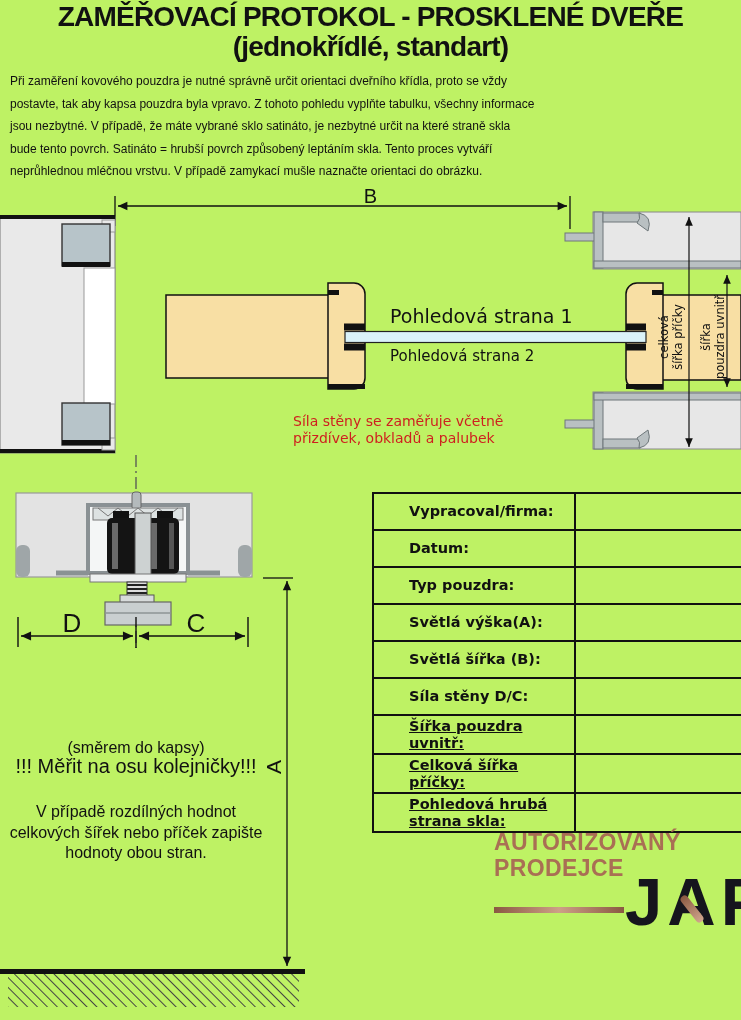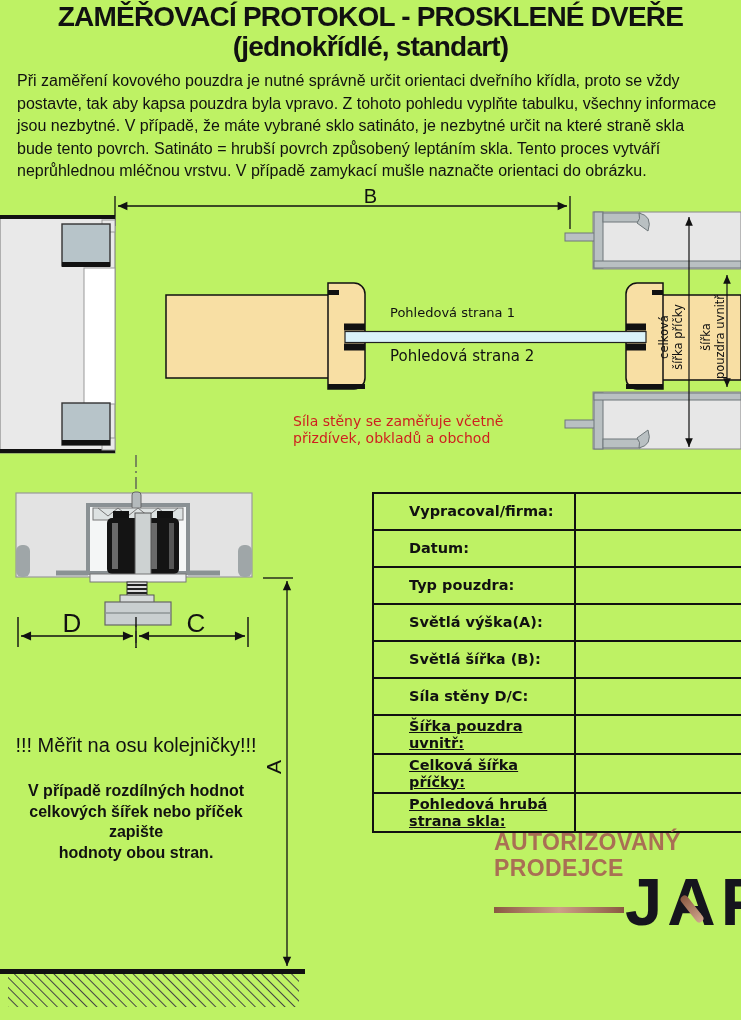--- a/index.html
+++ b/index.html
@@ -3,41 +3,41 @@
 <meta charset="utf-8">
 <style>
   html,body{margin:0;padding:0;background:#fff;}
   #page{position:relative;width:741px;height:1020px;background:#bef264;overflow:hidden;
         font-family:"Liberation Sans",sans-serif;color:#111;}
   .abs{position:absolute;}
 
   
   #title{top:2px;left:0;width:741px;text-align:center;font-weight:bold;
          font-size:28px;line-height:30px;letter-spacing:-0.8px;white-space:pre-line;}
-  #intro{top:70px;left:17px;font-size:16px;line-height:22.6px;white-space:pre;}
+  #intro{top:70px;left:10px;font-size:12px;line-height:22.6px;white-space:pre;}
 
   
   .dj{font-family:"DejaVu Sans",sans-serif;}
   #b-label{top:185px;left:0;width:741px;text-align:center;font-size:20px;}
-  #pohledova1{top:305px;left:390px;font-size:13px;}
+  #pohledova1{top:305px;left:390px;font-size:19px;}
   #pohledova2{top:347px;left:390px;font-size:15px;}
   #warn-red{top:413px;left:293px;font-size:14px;line-height:17px;color:#cf1f1f;white-space:pre-line;}
   .vlabel{width:120px;text-align:center;font-size:11.5px;line-height:13.5px;white-space:pre-line;}
   #vlabel1{top:337px;left:671px;transform:translate(-50%,-50%) rotate(-90deg);}
   #vlabel2{top:337px;left:713px;transform:translate(-50%,-50%) rotate(-90deg);}
   #a-label{top:767px;left:274px;transform:translate(-50%,-50%) rotate(-90deg);font-size:21px;}
   #d-label{top:608px;left:40px;width:64px;text-align:center;font-size:26px;}
   #c-label{top:608px;left:164px;width:64px;text-align:center;font-size:26px;}
 
   
   #bok{top:736px;left:0;width:272px;text-align:center;}
   #bok-title{font-size:33px;line-height:34px;}
   #bok-sub{font-size:16px;line-height:19px;margin-top:2px;}
   #bok-warn{font-size:20px;line-height:19px;}
-  #bok-note{font-size:16px;line-height:20.5px;margin-top:26px;white-space:pre-line;font-weight:bold;}
+  #bok-note{font-size:16px;line-height:20.5px;margin-top:26px;white-space:pre-line;}
 
   
   #form{top:492px;left:372px;border-collapse:collapse;table-layout:fixed;width:366px;
         font-family:"DejaVu Sans",sans-serif;}
   #form td{border:2px solid #111;padding:2px 4px 2px 7px;font-weight:bold;
            font-size:14.5px;line-height:16.5px;vertical-align:middle;}
   #form td.val{width:197px;}
   #form td.lab{width:161px;padding-left:35px;}
   #form tr.r1 td{height:31px;}
   #form tr.r2 td{height:29px;text-decoration:underline;}
@@ -199,30 +199,31 @@
     <g>
       <rect x="0" y="969" width="305" height="5" fill="#111"></rect>
       <rect x="8" y="974" width="291" height="33" fill="url(#hatch)"></rect>
     </g>
   </svg>
 
   <div class="abs" id="b-label">B</div>
   <div class="abs dj" id="pohledova1">Pohledová strana 1</div>
   <div class="abs dj" id="pohledova2">Pohledová strana 2</div>
   <div class="abs dj" id="warn-red">Síla stěny se zaměřuje včetně
-přizdívek, obkladů a obchod</div>
+přizdívek, obkladů a palubek</div>
   <div class="abs dj vlabel" id="vlabel1">celková
 šířka příčky</div>
   <div class="abs dj vlabel" id="vlabel2">šířka
 pouzdra uvnitř</div>
   <div class="abs" id="d-label">D</div>
   <div class="abs" id="c-label">C</div>
   <div class="abs" id="a-label">A</div>
 
   <div class="abs" id="bok">
+    <div id="bok-sub">(směrem do kapsy)</div>
     <div id="bok-warn">!!! Měřit na osu kolejničky!!!</div>
     <div id="bok-note">V případě rozdílných hodnot
 celkových šířek nebo příček zapište
 hodnoty obou stran.</div>
   </div>
 
   <table class="abs" id="form">
     <tbody>
         <tr class="r1">
           <td class="lab">Vypracoval/firma:</td>

